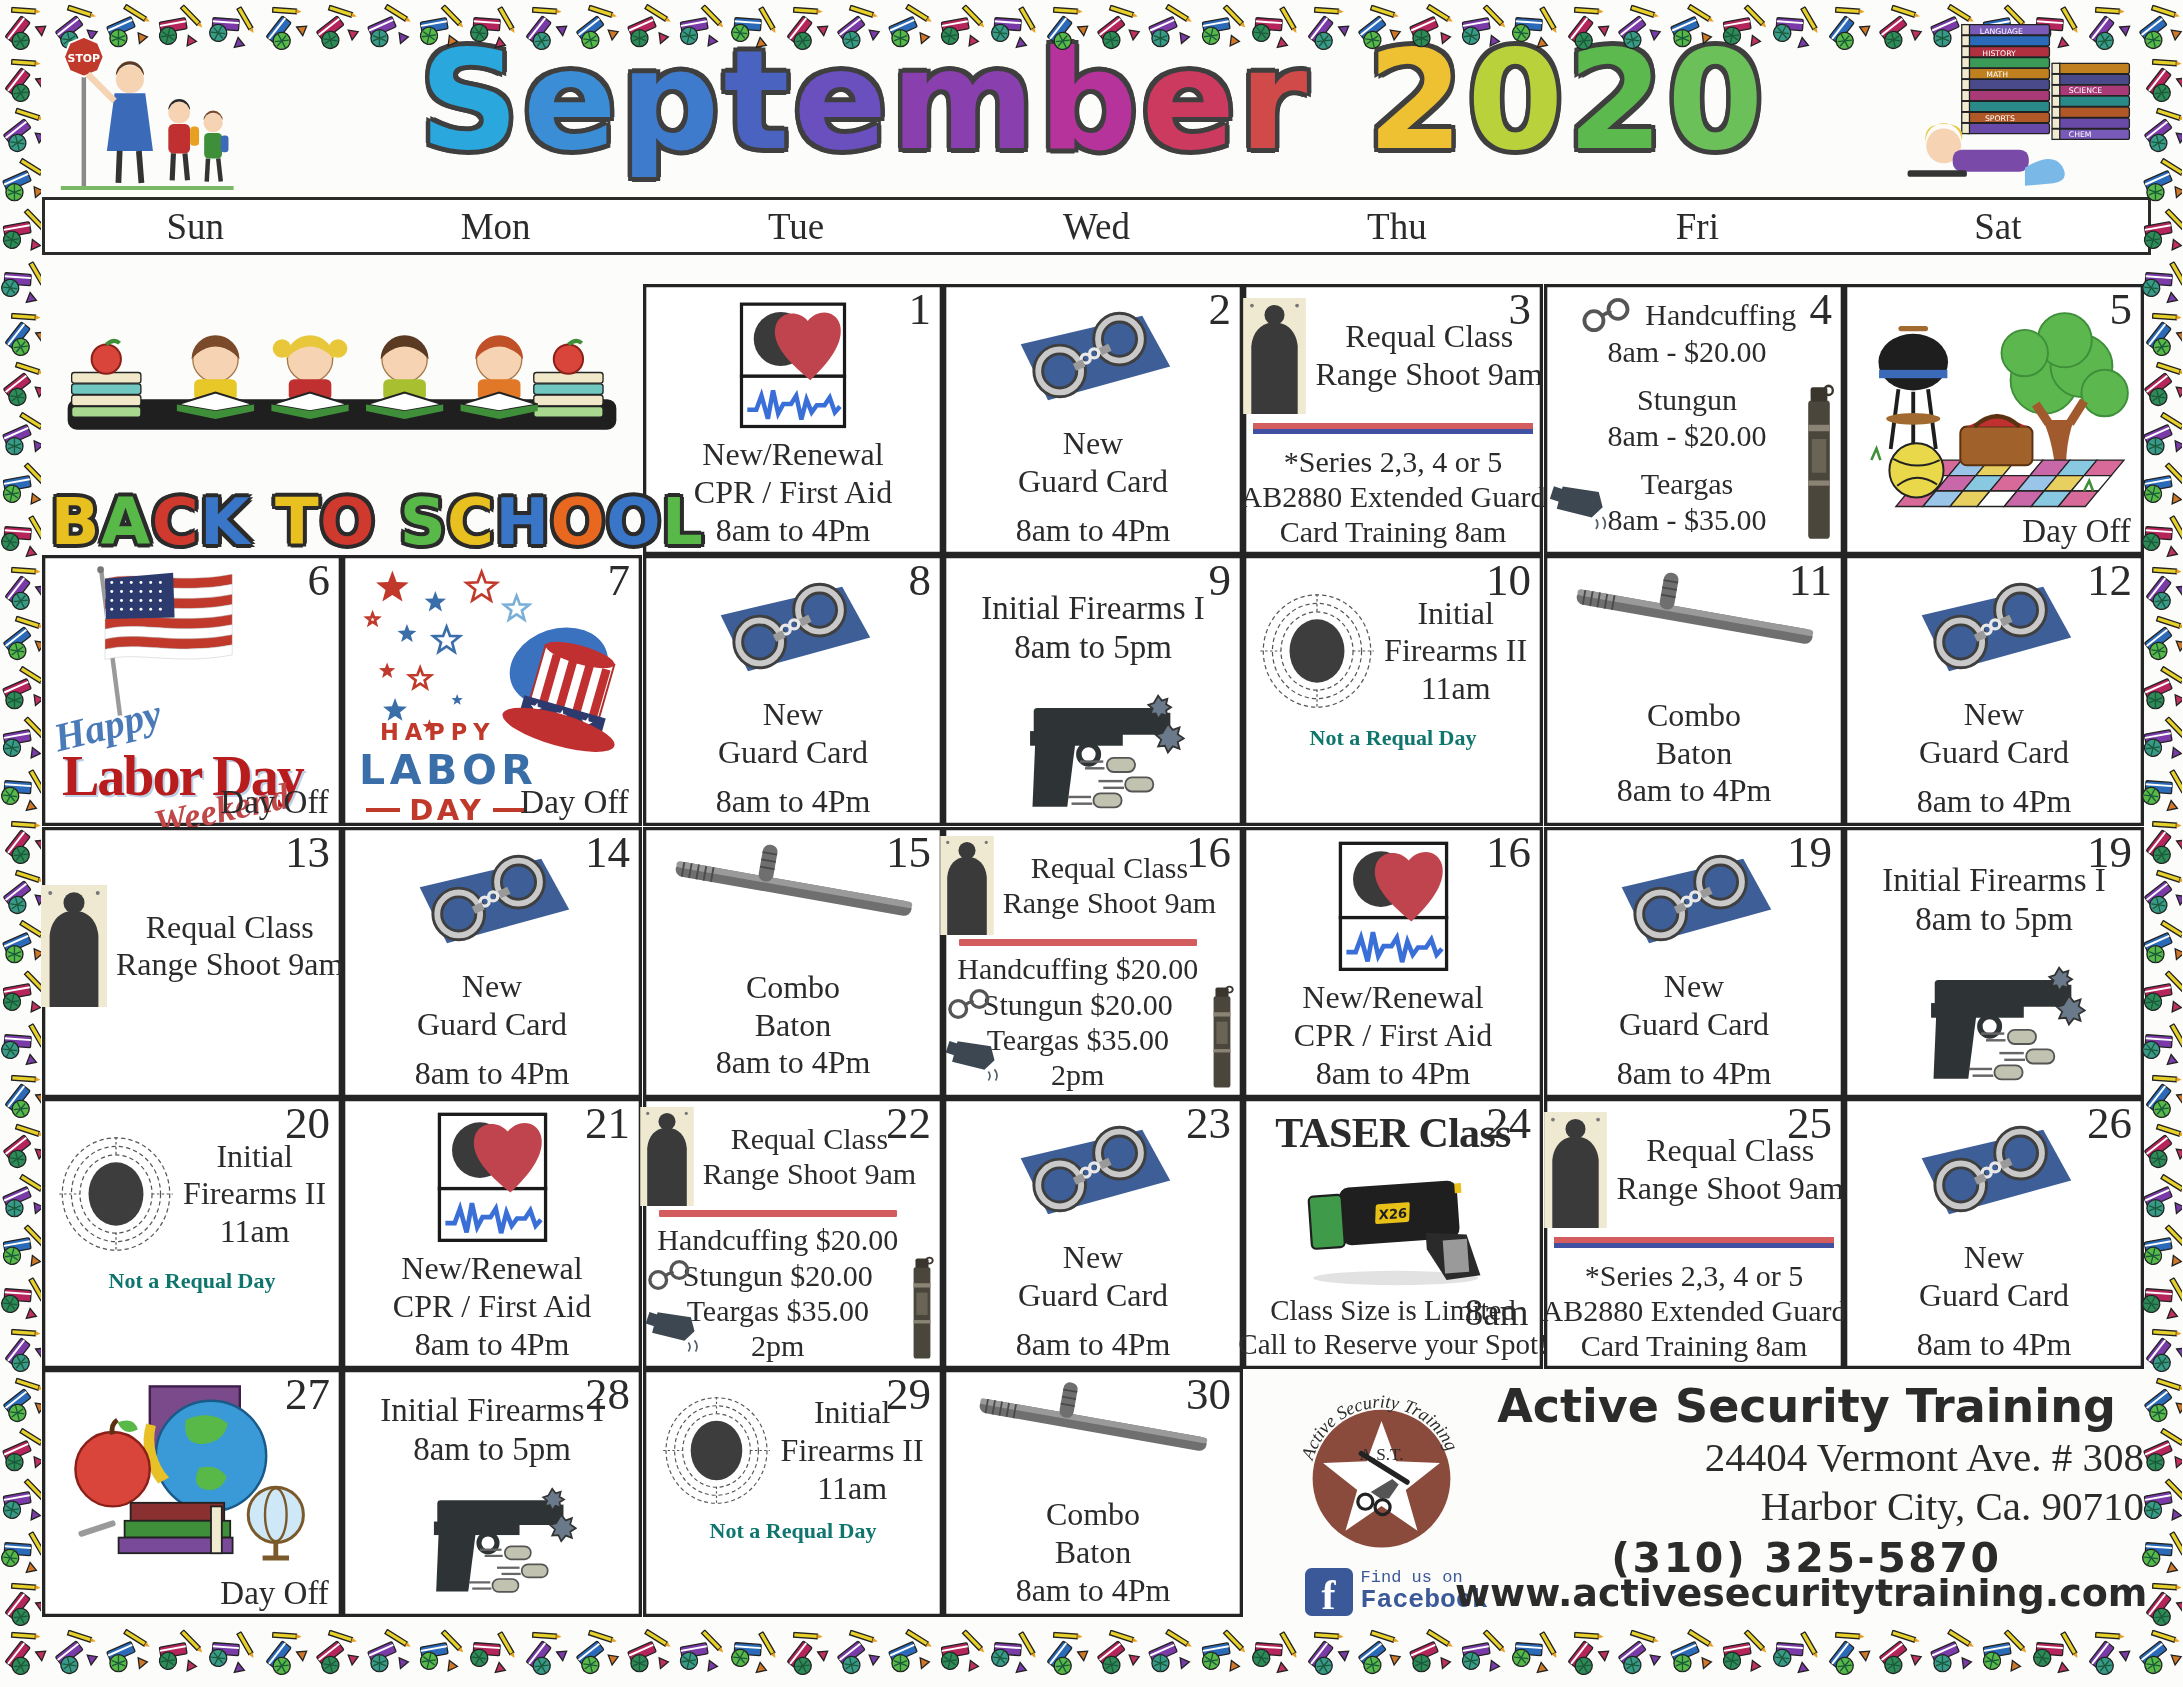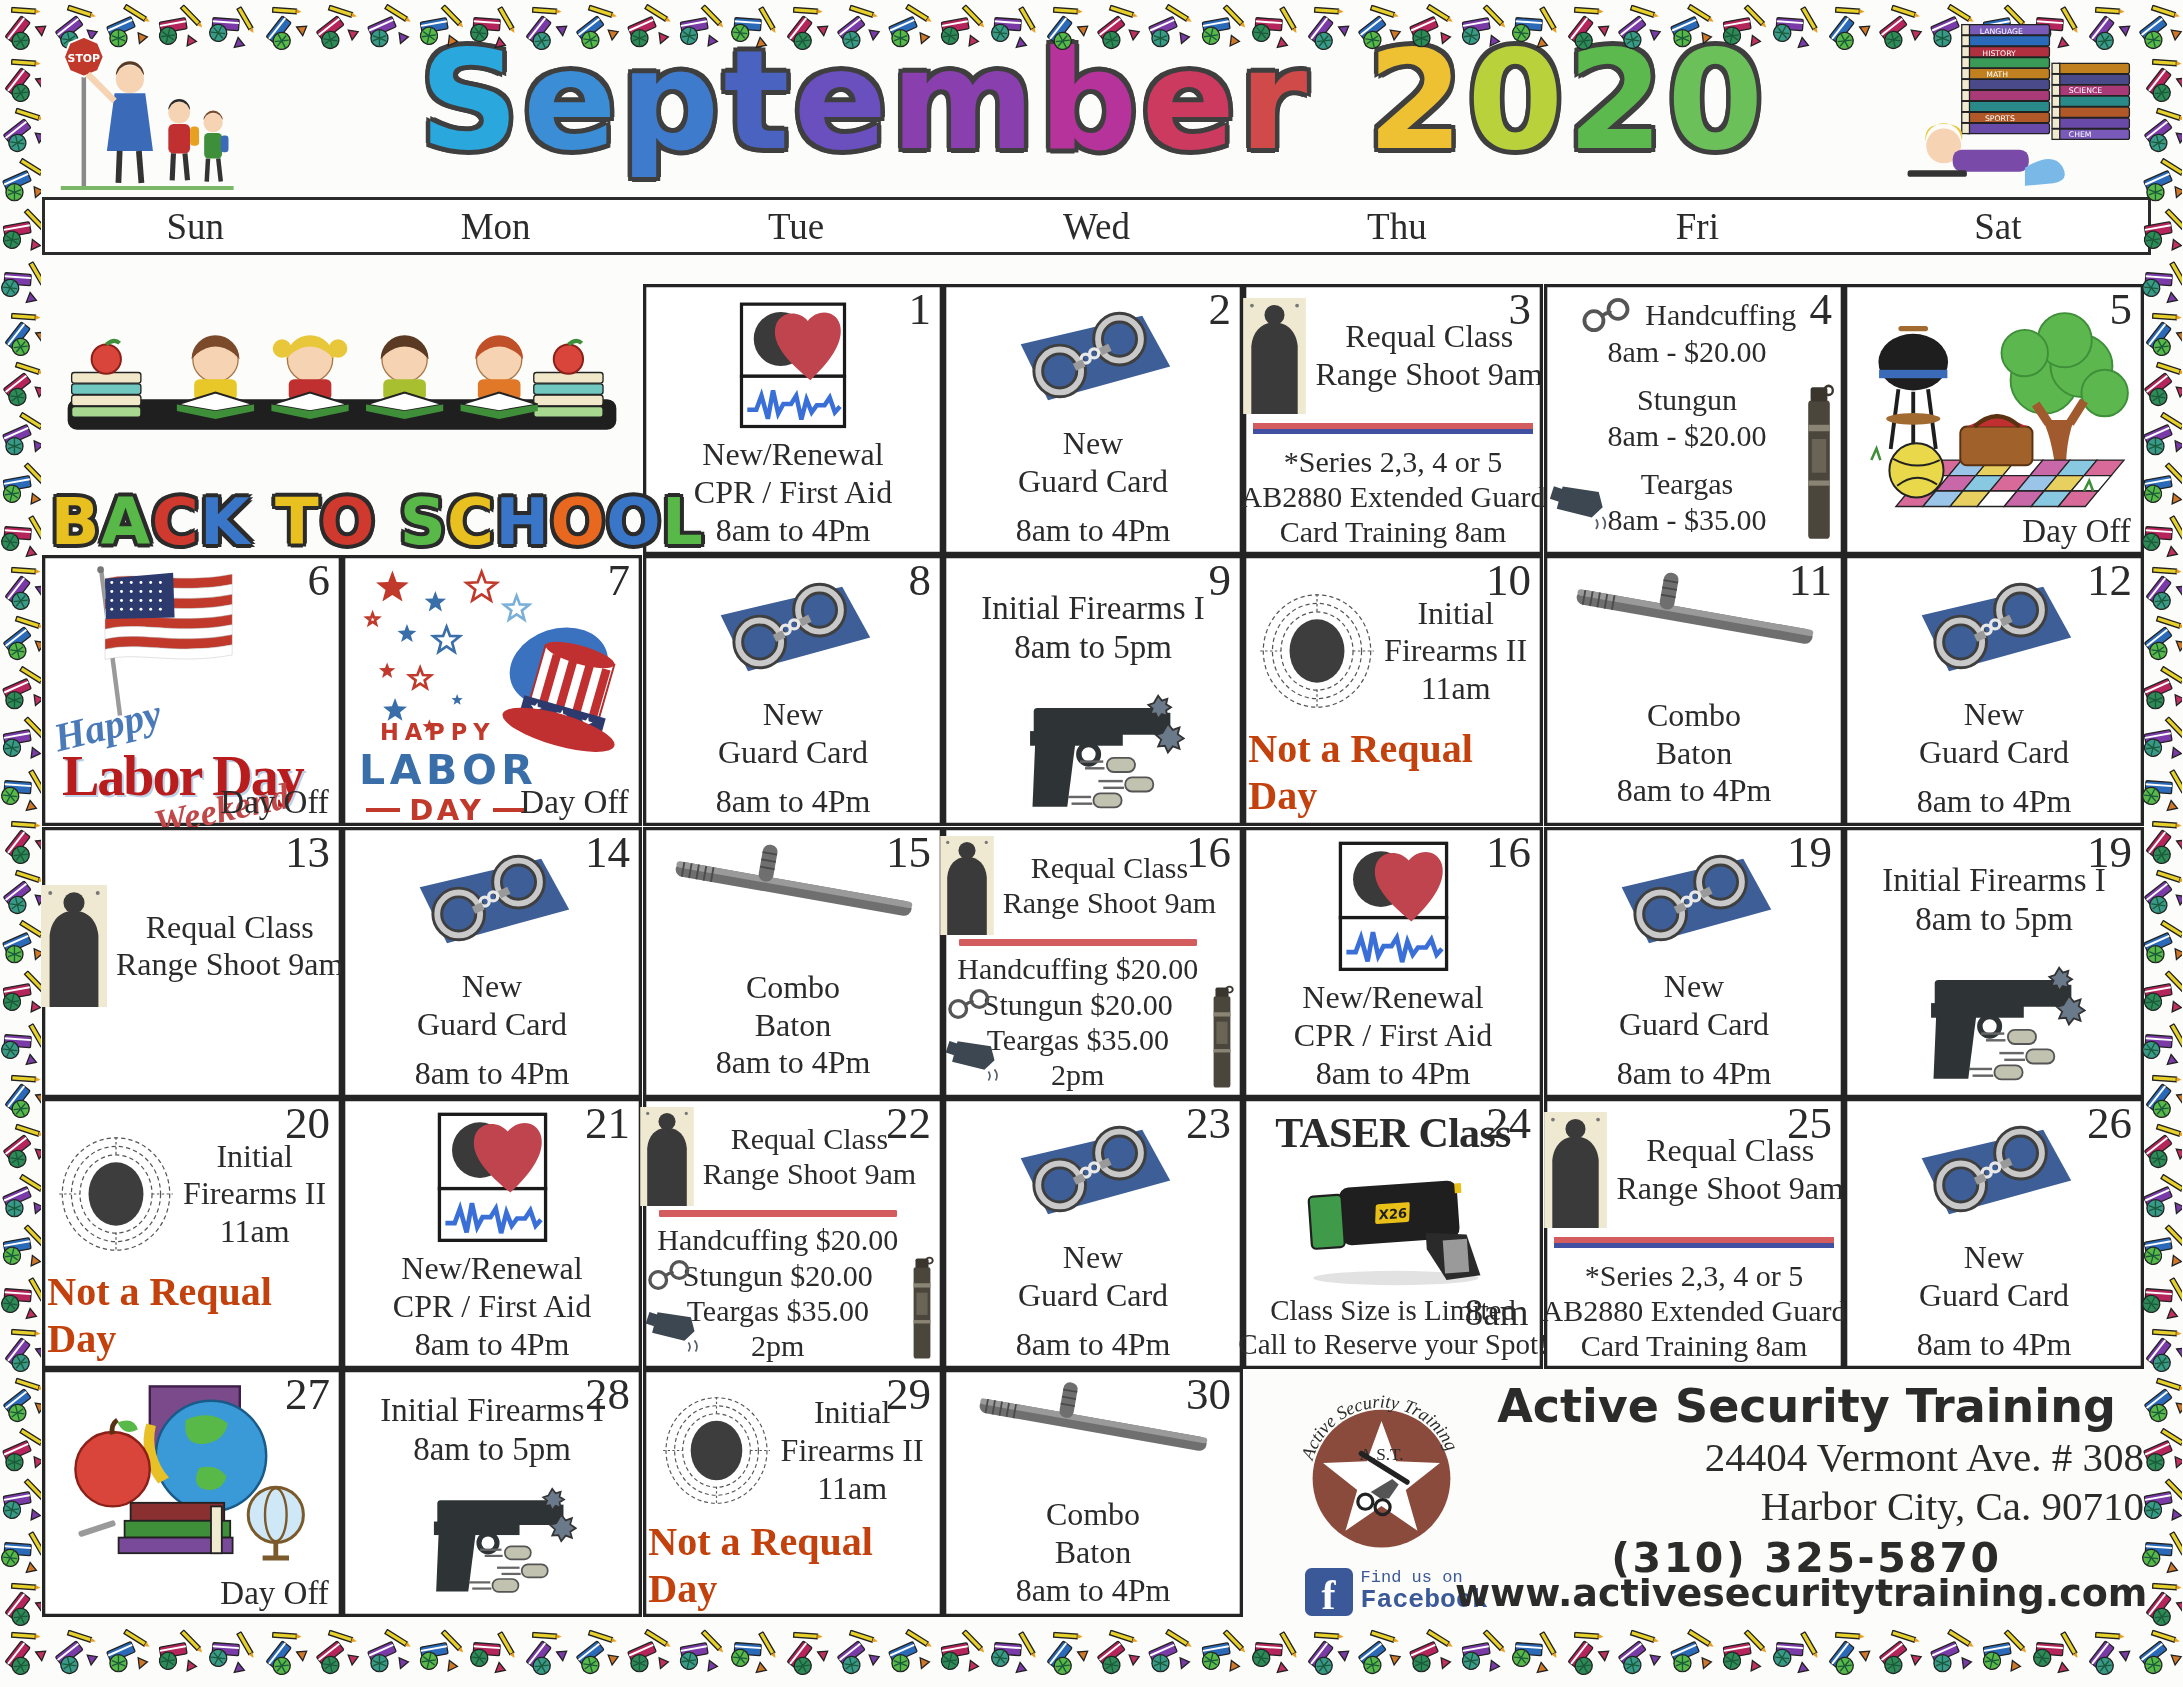--- a/index.html
+++ b/index.html
@@ -21,21 +21,21 @@
   .wd{font-size:37px;text-align:center;}
   
   #grid{position:absolute;left:42px;top:284px;width:2103px;height:1333px;}
   .cell{position:absolute;background:#fff;}
   .cell.open{background:transparent;}
   .boxed{box-shadow:inset 0 0 0 3.3px #242424;}
   .daynum{position:absolute;top:1.3px;right:12px;font-size:45px;line-height:1.1;}
   .content{position:absolute;left:5.3px;right:5.3px;top:5.3px;bottom:5.3px;display:flex;
            flex-direction:column;align-items:center;}
   .lines div{line-height:1.18;text-align:center;white-space:nowrap;}
-  .redline{font-weight:bold;color:#c2410c;font-size:40px;}
+  .redline{font-weight:bold;color:#0f766e;font-size:22px;}
   .div1{width:97%;height:8.6px;background:#d25c5e;border-radius:1.3px;}
   .div2{width:97%;}
   .div2 .r{height:5.3px;background:#d25c5e;}
   .div2 .b{height:5.3px;background:#4150a0;}
   .bigtitle{font-weight:bold;font-size:42px;letter-spacing:-0.7px;white-space:nowrap;}
   .dayoff{position:absolute;right:13.2px;bottom:5.3px;font-size:33px;}
   .iconrow{display:flex;align-items:center;gap:9.3px;}
   .iconline{display:flex;align-items:center;gap:6.6px;}
   .icon{display:block;}
   

